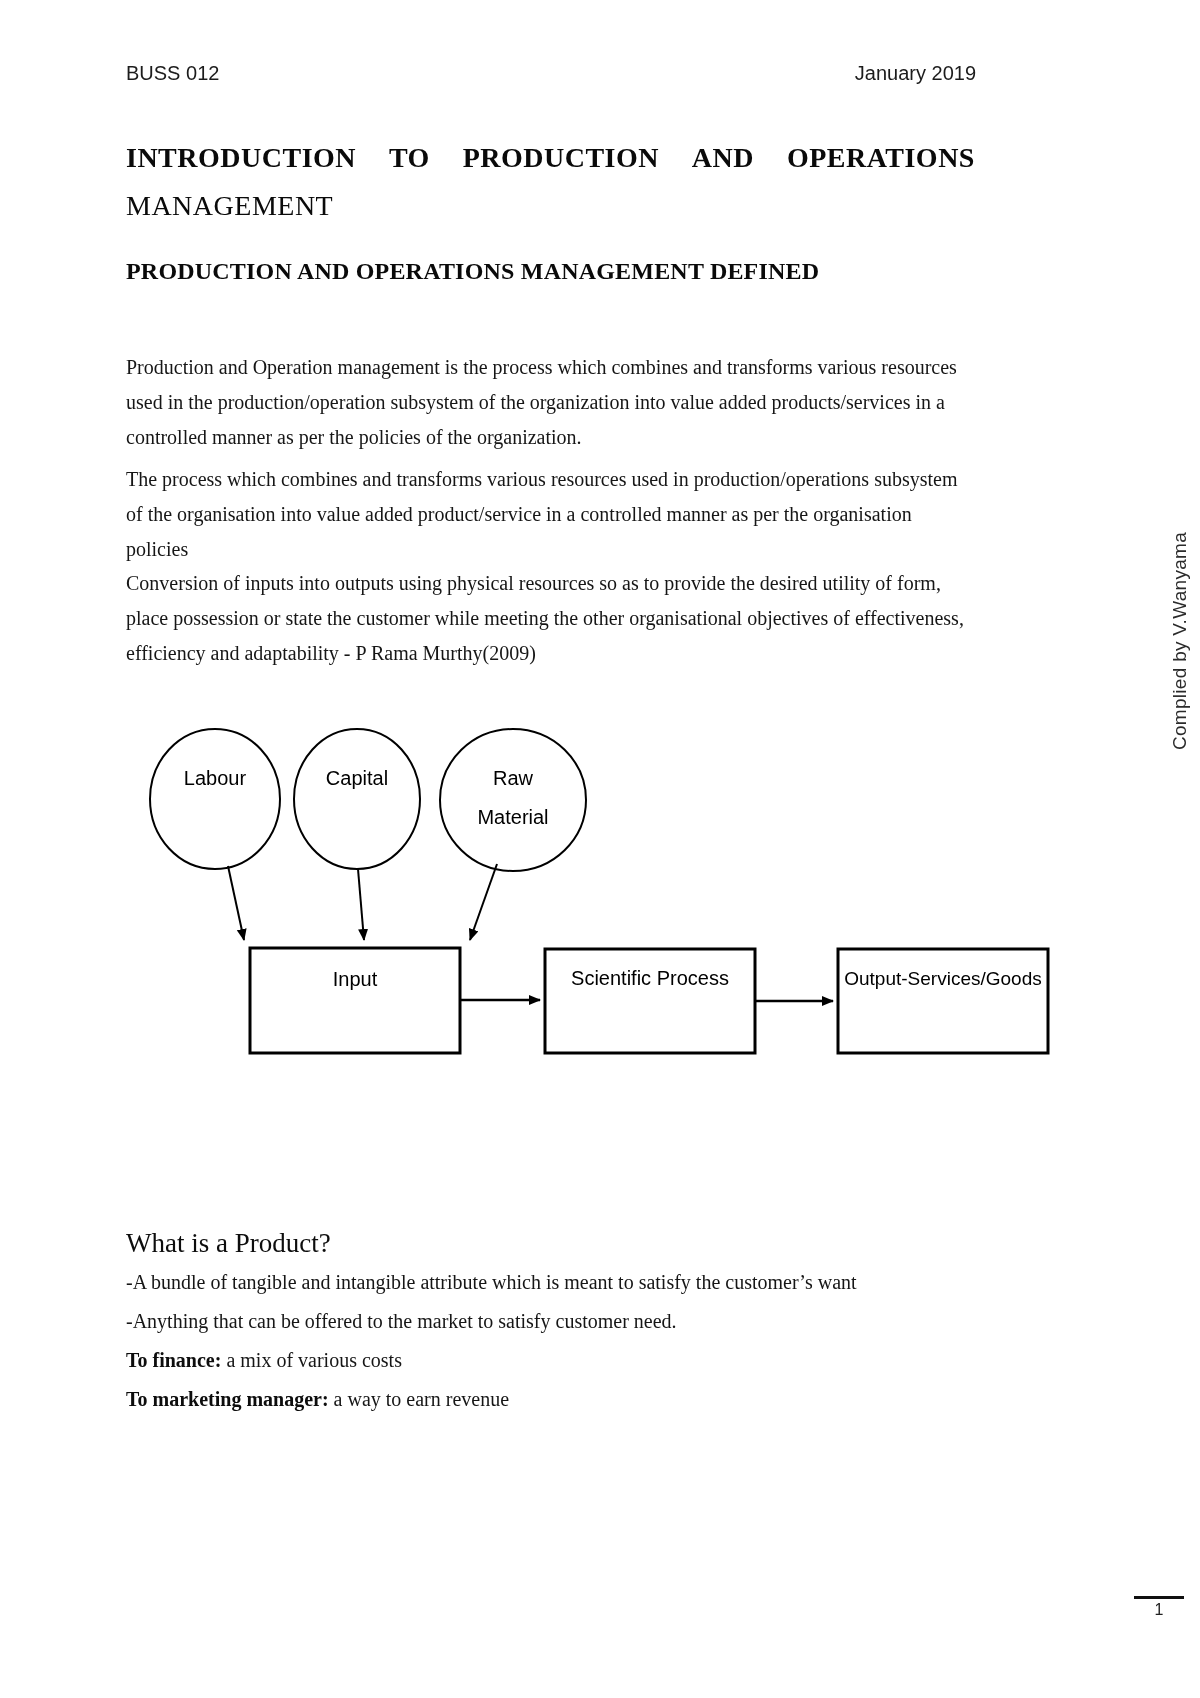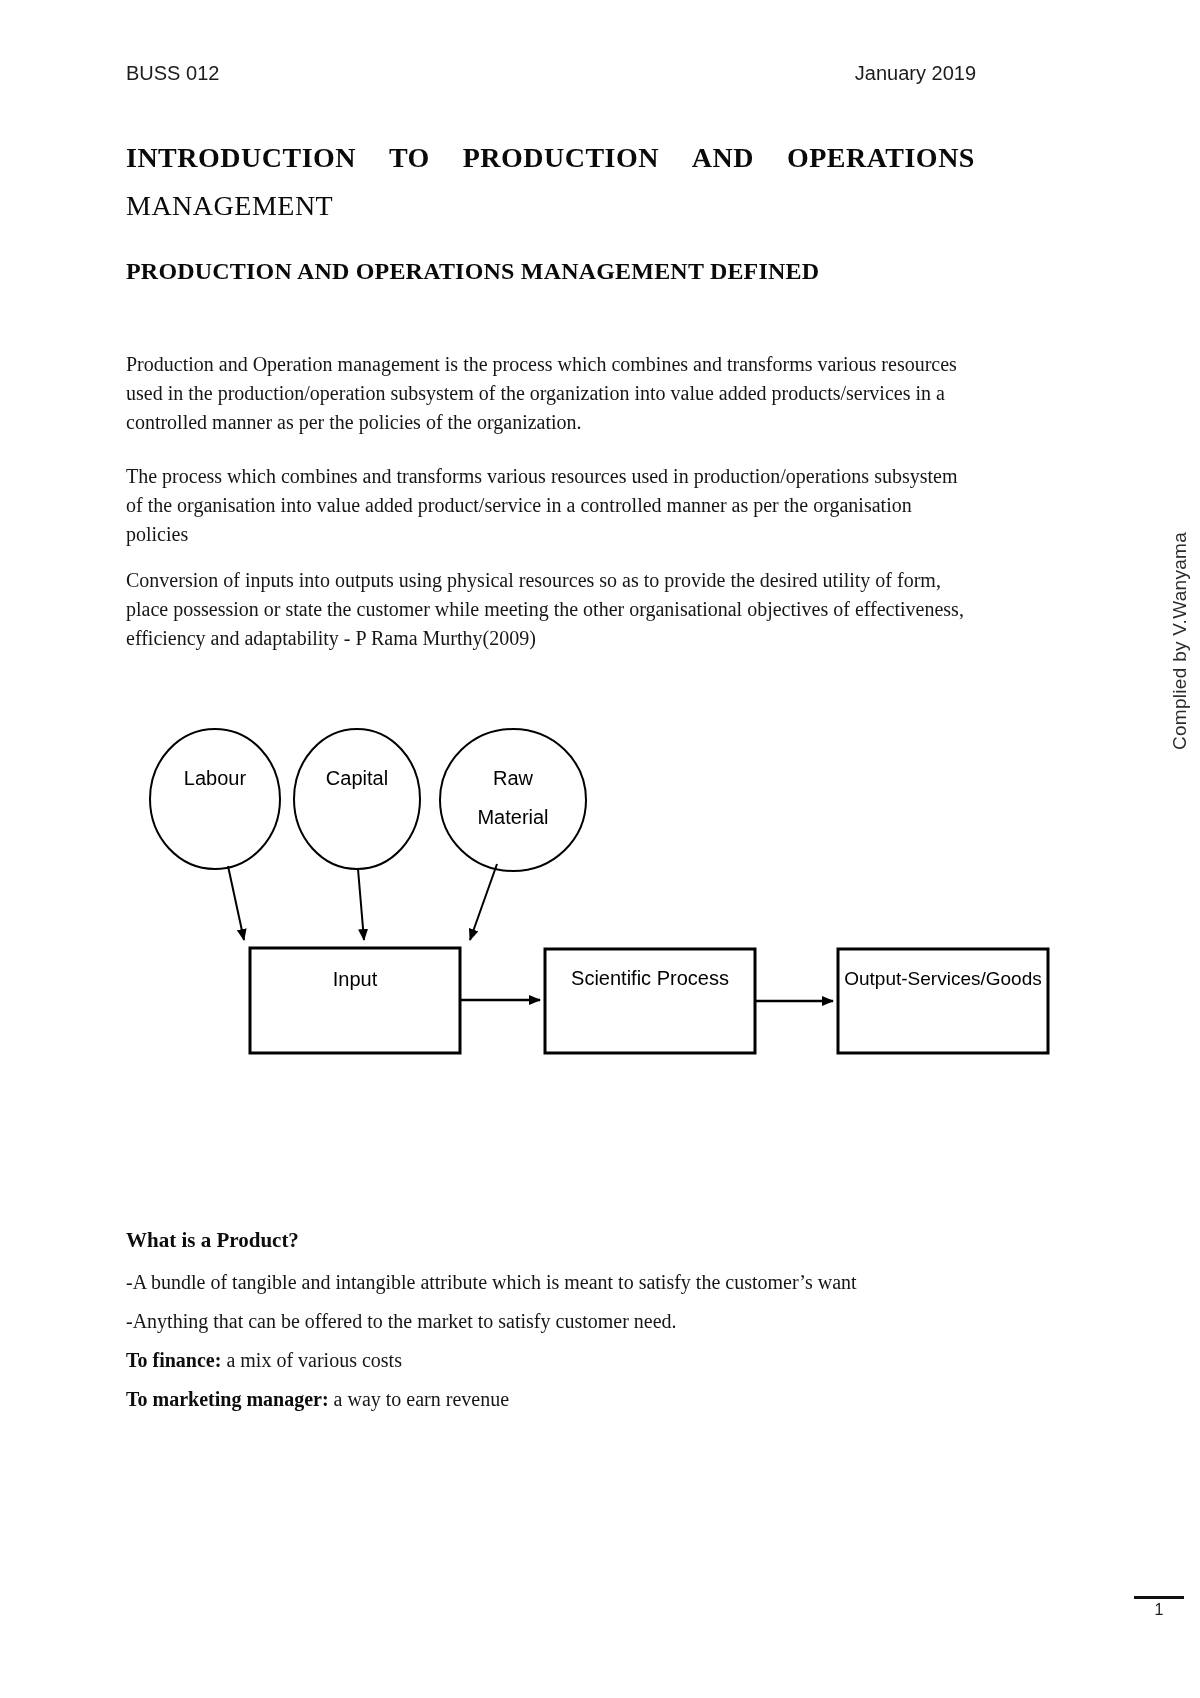--- a/index.html
+++ b/index.html
@@ -18,32 +18,32 @@
     left:126px;top:142px;width:849px;display:flex;justify-content:space-between;
     font-weight:bold;font-size:28px;letter-spacing:0.5px;color:#0a0a0a;
   }
   .doc-title-line2{
     left:126px;top:190px;font-weight:normal;font-size:28px;letter-spacing:0.5px;color:#0a0a0a;
   }
   .doc-subtitle{
     left:126px;top:258px;font-weight:bold;font-size:24px;color:#0a0a0a;letter-spacing:0.2px;
   }
   
-  .para{left:126px;width:852px;font-size:20px;line-height:29px;color:#161616;}
+  .para{left:126px;width:852px;font-size:20px;line-height:35px;color:#161616;}
   .para1{top:350px;}
   .para2{top:462px;}
   .para3{top:566px;}
   
   .diagram-svg{left:0;top:690px;}
   .diagram-svg text{
     font-family:"Liberation Sans", sans-serif;fill:#000;
   }
   
   .product-heading{
-    left:126px;top:1228px;font-weight:bold;font-size:21px;color:#0d0d0d;
+    left:126px;top:1228px;font-weight:normal;font-size:27px;color:#0d0d0d;
   }
   .product-list{left:126px;top:1268px;width:852px;}
   .product-item{font-size:20px;line-height:29px;margin-bottom:10px;color:#161616;}
   .product-item b{font-weight:bold;color:#0d0d0d;}
   
   .sidebar-note{
     left:1050px;top:630px;width:260px;text-align:center;
     transform:rotate(-90deg);transform-origin:center center;
     font-family:"Liberation Sans", sans-serif;font-size:19px;color:#2b2b2b;
     letter-spacing:0.3px;white-space:nowrap;

